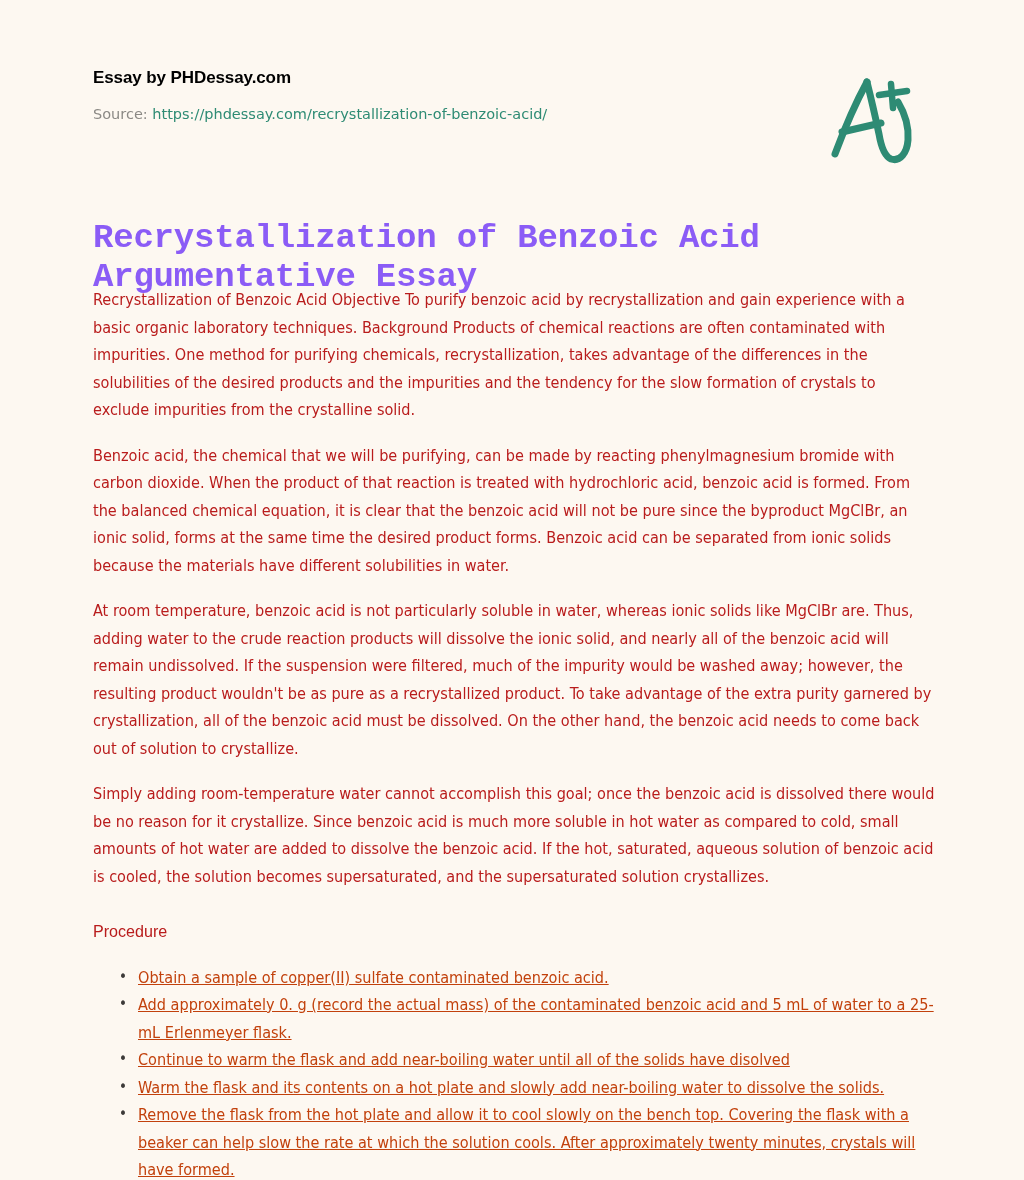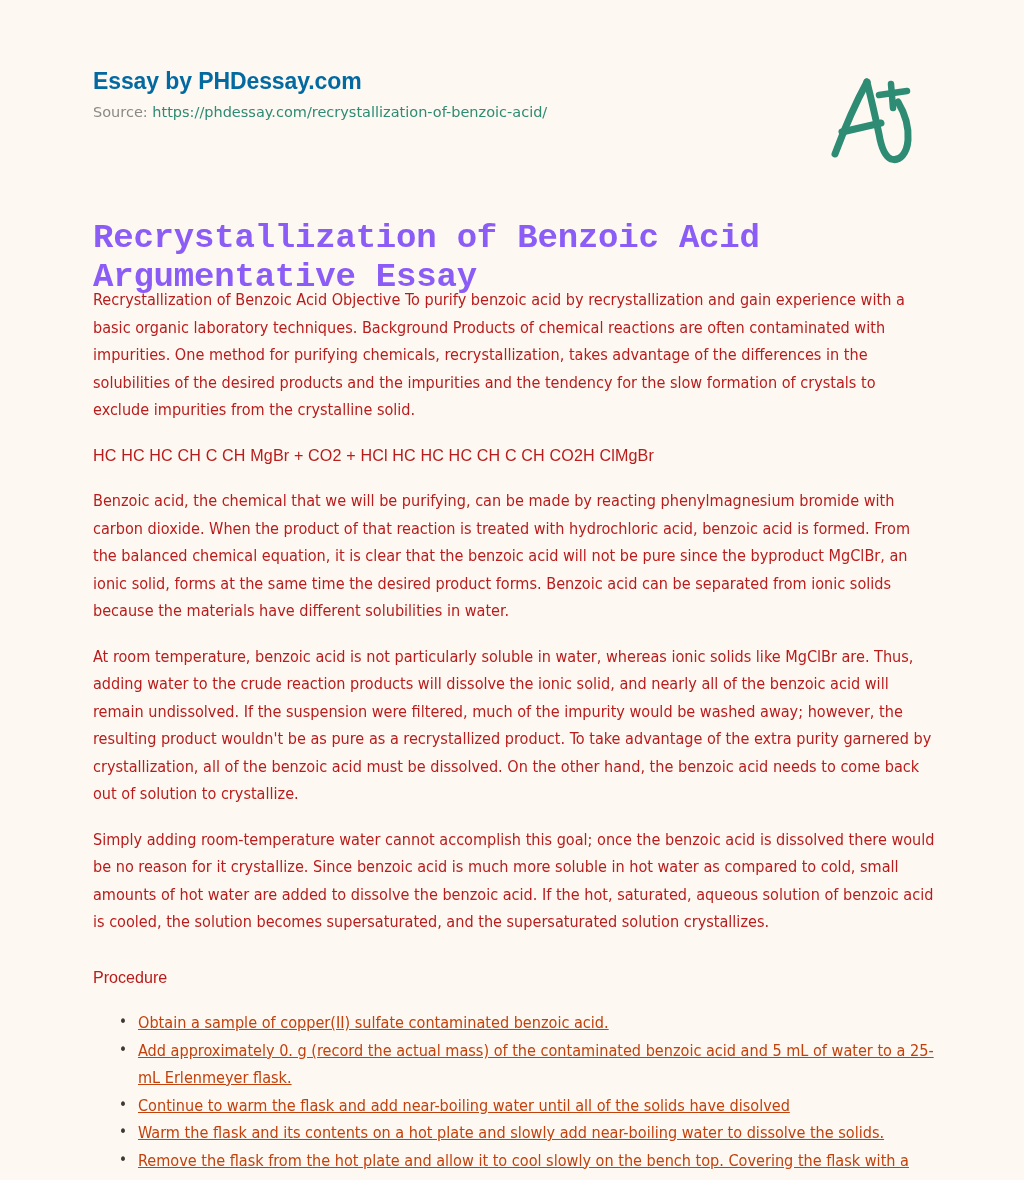--- a/index.html
+++ b/index.html
@@ -27,29 +27,29 @@
   .header {
     position: absolute;
     left: 93px;
     top: 68px;
     width: 840px;
     height: 110px;
   }
 
   .brand-title {
     font-family: "Liberation Sans", sans-serif;
-    font-size: 23px;
+    font-size: 17px;
     font-weight: bold;
-    color: #0369a1;
+    color: #000000;
     letter-spacing: -0.1px;
     line-height: 1.2;
   }
 
   .source-line {
-    margin-top: 7px;
+    margin-top: 17px;
     font-family: "DejaVu Sans", sans-serif;
     font-size: 14.5px;
     color: #8b8985;
     line-height: 1.3;
     white-space: nowrap;
   }
 
   .source-label {
     color: #8b8985;
   }
@@ -172,21 +172,20 @@
       </g>
     </svg>
   </div>
 
   <h1 class="doc-title">Recrystallization of Benzoic Acid Argumentative Essay</h1>
 
   <div class="content">
 
     <p class="para">Recrystallization of Benzoic Acid Objective To purify benzoic acid by recrystallization and gain experience with a basic organic laboratory techniques. Background Products of chemical reactions are often contaminated with impurities. One method for purifying chemicals, recrystallization, takes advantage of the differences in the solubilities of the desired products and the impurities and the tendency for the slow formation of crystals to exclude impurities from the crystalline solid.</p>
 
-    <p class="para mono-eq">HC HC HC CH C CH MgBr + CO2 + HCl HC HC HC CH C CH CO2H ClMgBr</p>
 
     <p class="para">Benzoic acid, the chemical that we will be purifying, can be made by reacting phenylmagnesium bromide with carbon dioxide. When the product of that reaction is treated with hydrochloric acid, benzoic acid is formed. From the balanced chemical equation, it is clear that the benzoic acid will not be pure since the byproduct MgClBr, an ionic solid, forms at the same time the desired product forms. Benzoic acid can be separated from ionic solids because the materials have different solubilities in water.</p>
 
     <p class="para">At room temperature, benzoic acid is not particularly soluble in water, whereas ionic solids like MgClBr are. Thus, adding water to the crude reaction products will dissolve the ionic solid, and nearly all of the benzoic acid will remain undissolved. If the suspension were filtered, much of the impurity would be washed away; however, the resulting product wouldn't be as pure as a recrystallized product. To take advantage of the extra purity garnered by crystallization, all of the benzoic acid must be dissolved. On the other hand, the benzoic acid needs to come back out of solution to crystallize.</p>
 
     <p class="para">Simply adding room-temperature water cannot accomplish this goal; once the benzoic acid is dissolved there would be no reason for it crystallize. Since benzoic acid is much more soluble in hot water as compared to cold, small amounts of hot water are added to dissolve the benzoic acid. If the hot, saturated, aqueous solution of benzoic acid is cooled, the solution becomes supersaturated, and the supersaturated solution crystallizes.</p>
 
     <p class="para heading-plain">Procedure</p>
 
     <ul class="steps">

